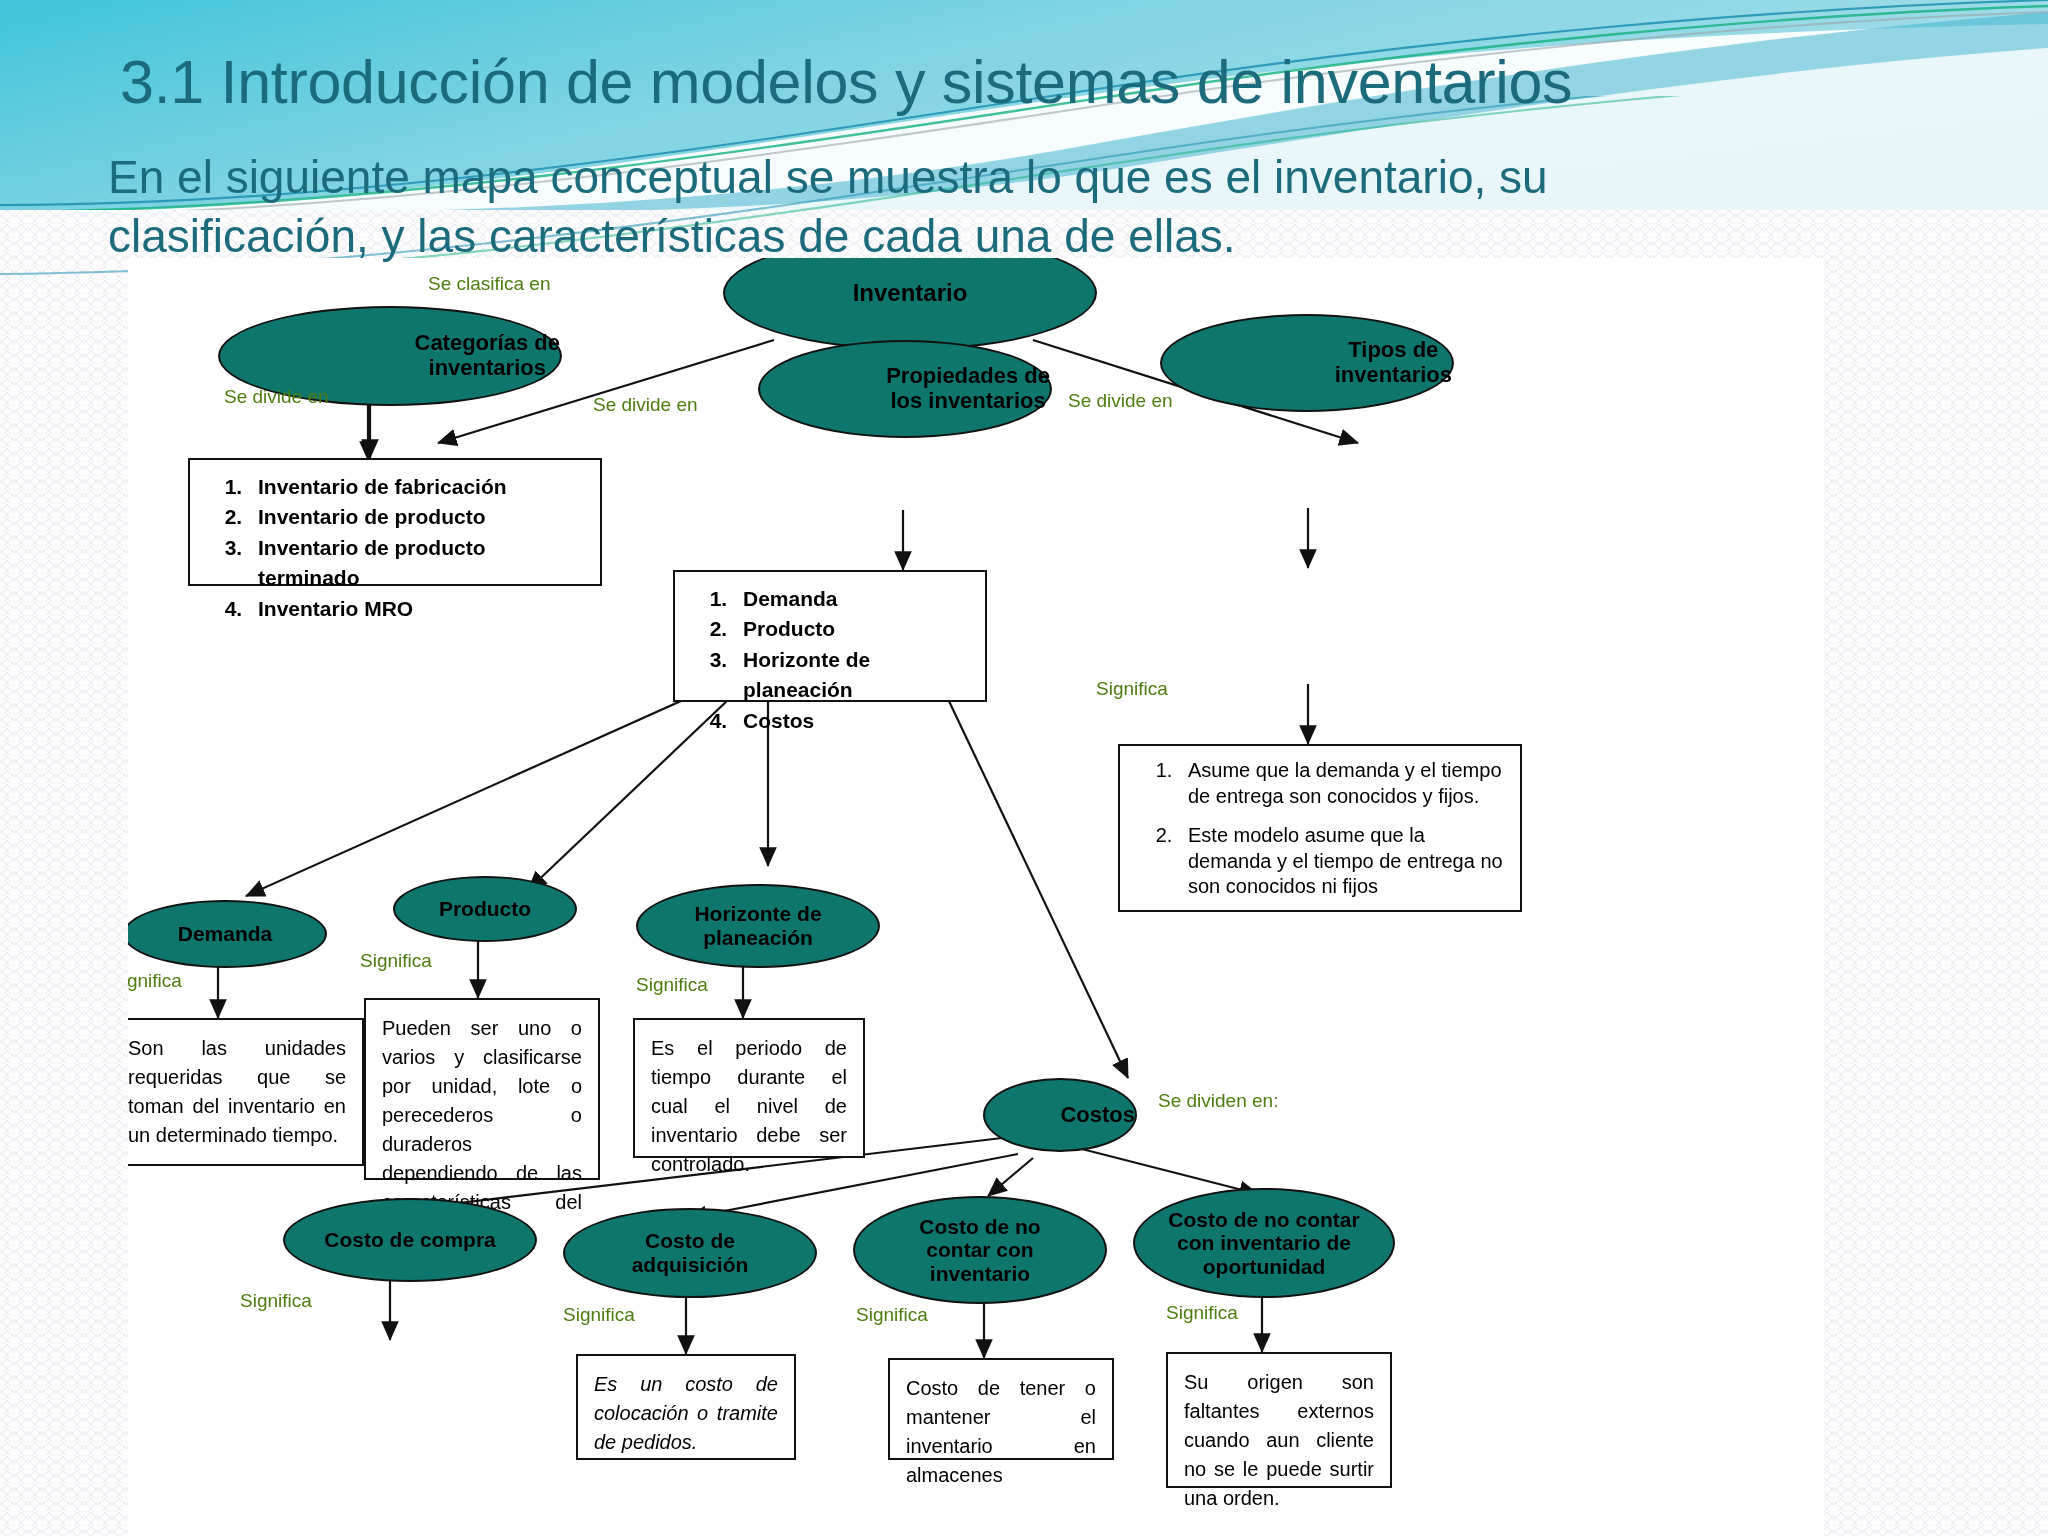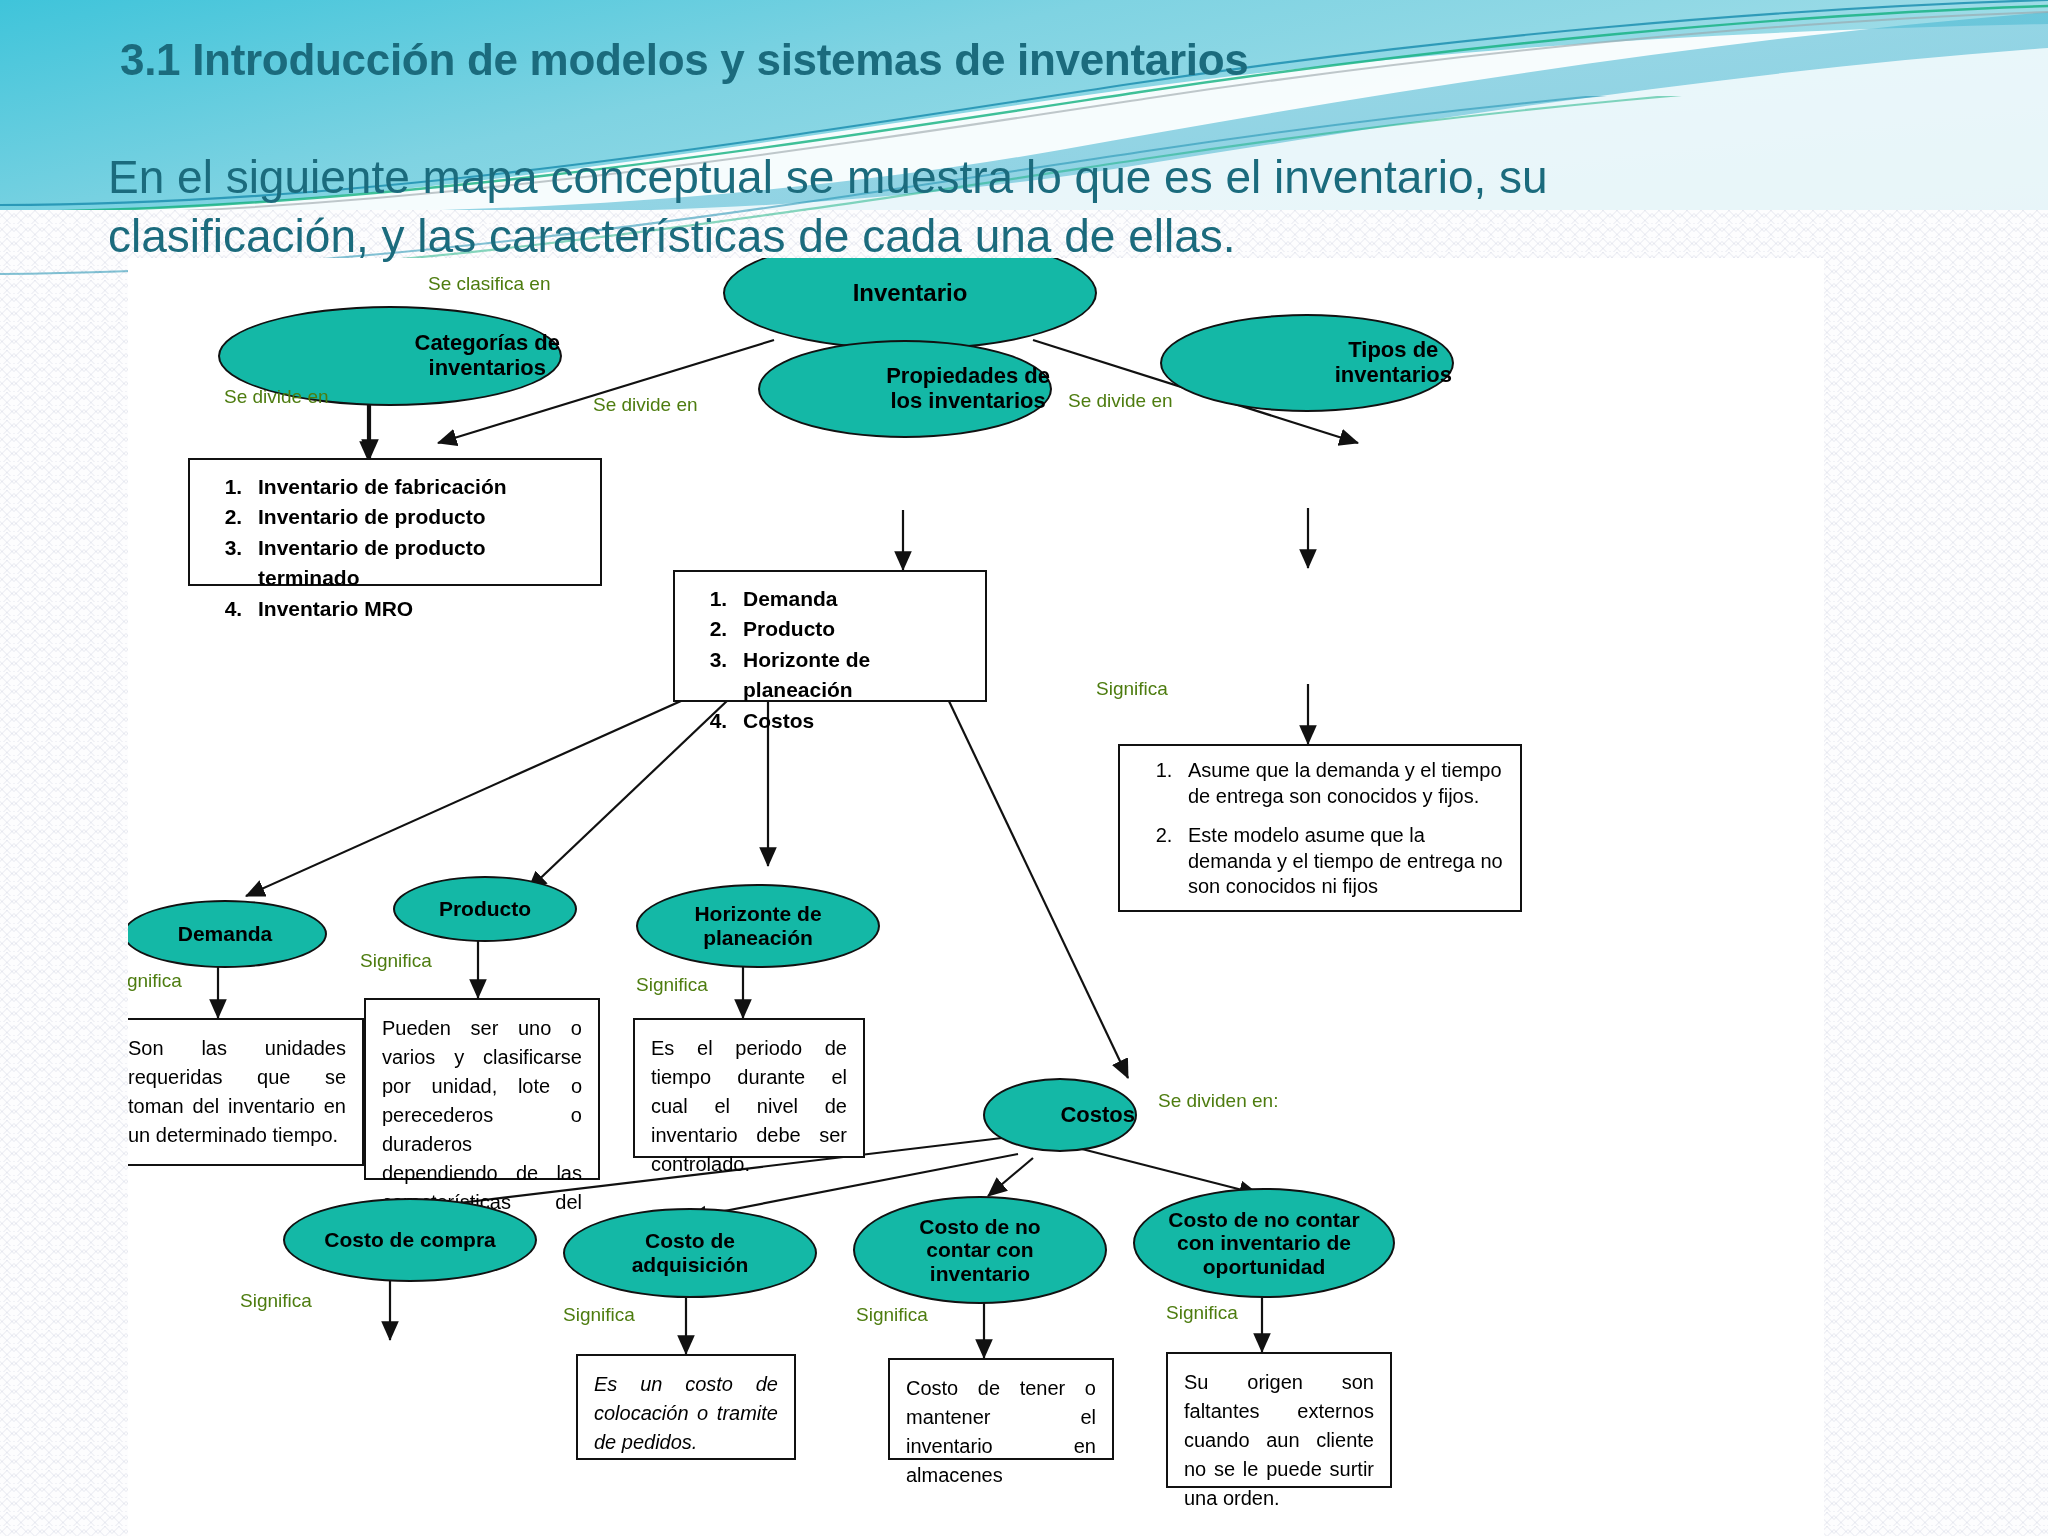--- a/index.html
+++ b/index.html
@@ -14,36 +14,36 @@
     position:absolute;inset:0;
     background-image:
       repeating-linear-gradient(45deg, rgba(120,130,170,.085) 0 1px, transparent 1px 7px),
       repeating-linear-gradient(-45deg, rgba(120,130,170,.085) 0 1px, transparent 1px 7px);
     background-size:14px 14px,14px 14px;
   }
   #header-band{position:absolute;left:0;top:0;width:2048px;height:210px;overflow:hidden;}
   
   #page-title{
     position:absolute;left:120px;top:6px;width:1700px;
-    font-size:44px;font-weight:bold;color:#1b6b7d;letter-spacing:-.3px;
+    font-size:61px;font-weight:normal;color:#1b6b7d;letter-spacing:-.3px;
     z-index:6;
   }
   #intro-text{
     position:absolute;left:108px;top:102px;width:1640px;
     font-size:46px;line-height:1.28;color:#1b6b7d;z-index:6;
   }
   
   #diagram{
     position:absolute;left:128px;top:258px;width:1696px;height:1278px;
     background:#ffffff;overflow:hidden;
   }
   #diagram svg{position:absolute;left:0;top:0;}
   .node{position:absolute;display:flex;align-items:center;justify-content:center;text-align:center;}
   .oval{
-    border:2px solid #111;border-radius:50%;background:#14b8a6;
+    border:2px solid #111;border-radius:50%;background:#0f766e;
     font-weight:bold;color:#000;line-height:1.12;
   }
   .oval.small{font-size:21px;}
   .oval.mid{font-size:22px;justify-content:flex-end;}
   .oval.big{font-size:24px;}
   .box{
     border:2px solid #111;background:#fff;color:#000;
     display:block;text-align:left;
   }
   .box ol{margin:12px;padding:0 0 0 46px;list-style:decimal;}

